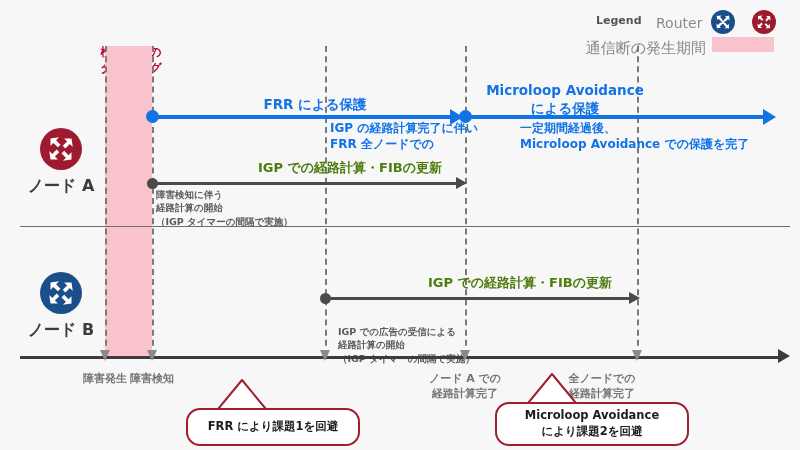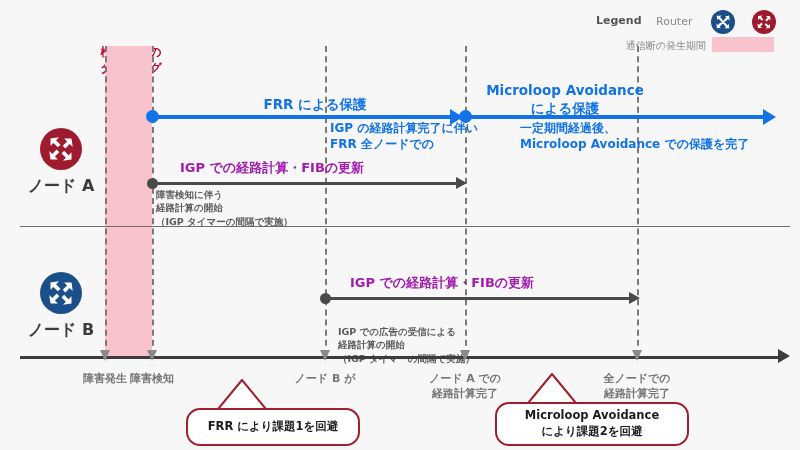--- a/index.html
+++ b/index.html
@@ -9,22 +9,22 @@
     font-family:"DejaVu Sans","Liberation Sans",sans-serif;
     position:relative;overflow:hidden;
     -webkit-font-smoothing:antialiased;
   }
   .stage{position:absolute;left:0;top:0;width:800px;height:319px;}
   .abs{position:absolute;}
 
   
   #legend{left:596px;top:8px;width:200px;height:48px;}
   .lg-title{position:absolute;left:0;top:6px;font-size:11px;font-weight:bold;color:#555;}
-  .lg-router{position:absolute;left:60px;top:7px;font-size:11px;color:#8a8a8a;}
-  .lg-outage-lbl{position:absolute;left:-50px;top:31px;width:160px;text-align:right;font-size:10px;color:#8a8a8a;}
+  .lg-router{position:absolute;left:60px;top:7px;font-size:14px;color:#8a8a8a;}
+  .lg-outage-lbl{position:absolute;left:-50px;top:31px;width:160px;text-align:right;font-size:15px;color:#8a8a8a;}
   .lg-swatch{position:absolute;left:116px;top:29px;width:62px;height:15px;background:#f9c3cd;}
   .lg-icons{position:absolute;left:115px;top:2px;}
 
   
   .router{width:24px;height:24px;border-radius:50%;display:inline-block;position:relative;vertical-align:top;}
   .router.blue{background:#1b4f8a;}
   .router.red{background:#9e1b2f;}
   .router svg{position:absolute;left:0;top:0;}
 
   .node-router{width:42px;height:42px;border-radius:50%;position:absolute;}
@@ -57,21 +57,21 @@
   .blue-head{position:absolute;width:0;height:0;
     border-top:8px solid transparent;border-bottom:8px solid transparent;border-left:13px solid #1273e6;}
   .blue-title{position:absolute;font-size:13.5px;font-weight:bold;color:#1273e6;text-align:center;line-height:1.3;}
   .blue-note{position:absolute;font-size:12px;font-weight:bold;color:#1273e6;text-align:left;line-height:1.35;}
 
   
   .grey-line{position:absolute;height:2.5px;background:#4a4a4a;}
   .grey-dot{position:absolute;width:11px;height:11px;border-radius:50%;background:#4a4a4a;}
   .grey-head{position:absolute;width:0;height:0;
     border-top:6px solid transparent;border-bottom:6px solid transparent;border-left:11px solid #4a4a4a;}
-  .grey-title{position:absolute;font-size:13px;font-weight:bold;color:#a21caf;}
+  .grey-title{position:absolute;font-size:13px;font-weight:bold;color:#4d7c0f;text-align:center;}
   .grey-note{position:absolute;font-size:9.5px;font-weight:bold;color:#5a5a5a;line-height:1.4;}
 
   
   .callout{position:absolute;border:2px solid #a01f2d;border-radius:14px;background:#ffffff;
     text-align:center;font-size:11.5px;font-weight:bold;color:#1c1c1c;line-height:1.35;
     display:flex;align-items:center;justify-content:center;}
   .callout-tail{position:absolute;}
 </style>
 </head>
 <body>
@@ -201,27 +201,26 @@
   <div class="tick" style="left:460px;"></div>
   <div class="tick" style="left:632px;"></div>
 
   <div class="tick-lbl" style="left:105px;">
     <div>障害発生</div>
   </div>
   <div class="tick-lbl" style="left:152px;">
     <div>障害検知</div>
   </div>
   <div class="tick-lbl" style="left:325px;">
-    <div>ノード B が</div>
   </div>
   <div class="tick-lbl" style="left:465px;">
     <div>ノード A での</div>
     <div>経路計算完了</div>
   </div>
-  <div class="tick-lbl" style="left:637px;">
+  <div class="tick-lbl" style="left:602px;">
     <div>全ノードでの</div>
     <div>経路計算完了</div>
   </div>
 
   <svg class="callout-tail" style="left:200px;top:378px;" width="90" height="36">
     <path d="M14 36 L42 2 L70 36" fill="#ffffff" stroke="#a01f2d" stroke-width="2" stroke-linejoin="round"></path>
   </svg>
   <div class="callout" style="left:186px;top:408px;width:170px;height:34px;">
     <div>
       <div>FRR により課題1を回避</div>

